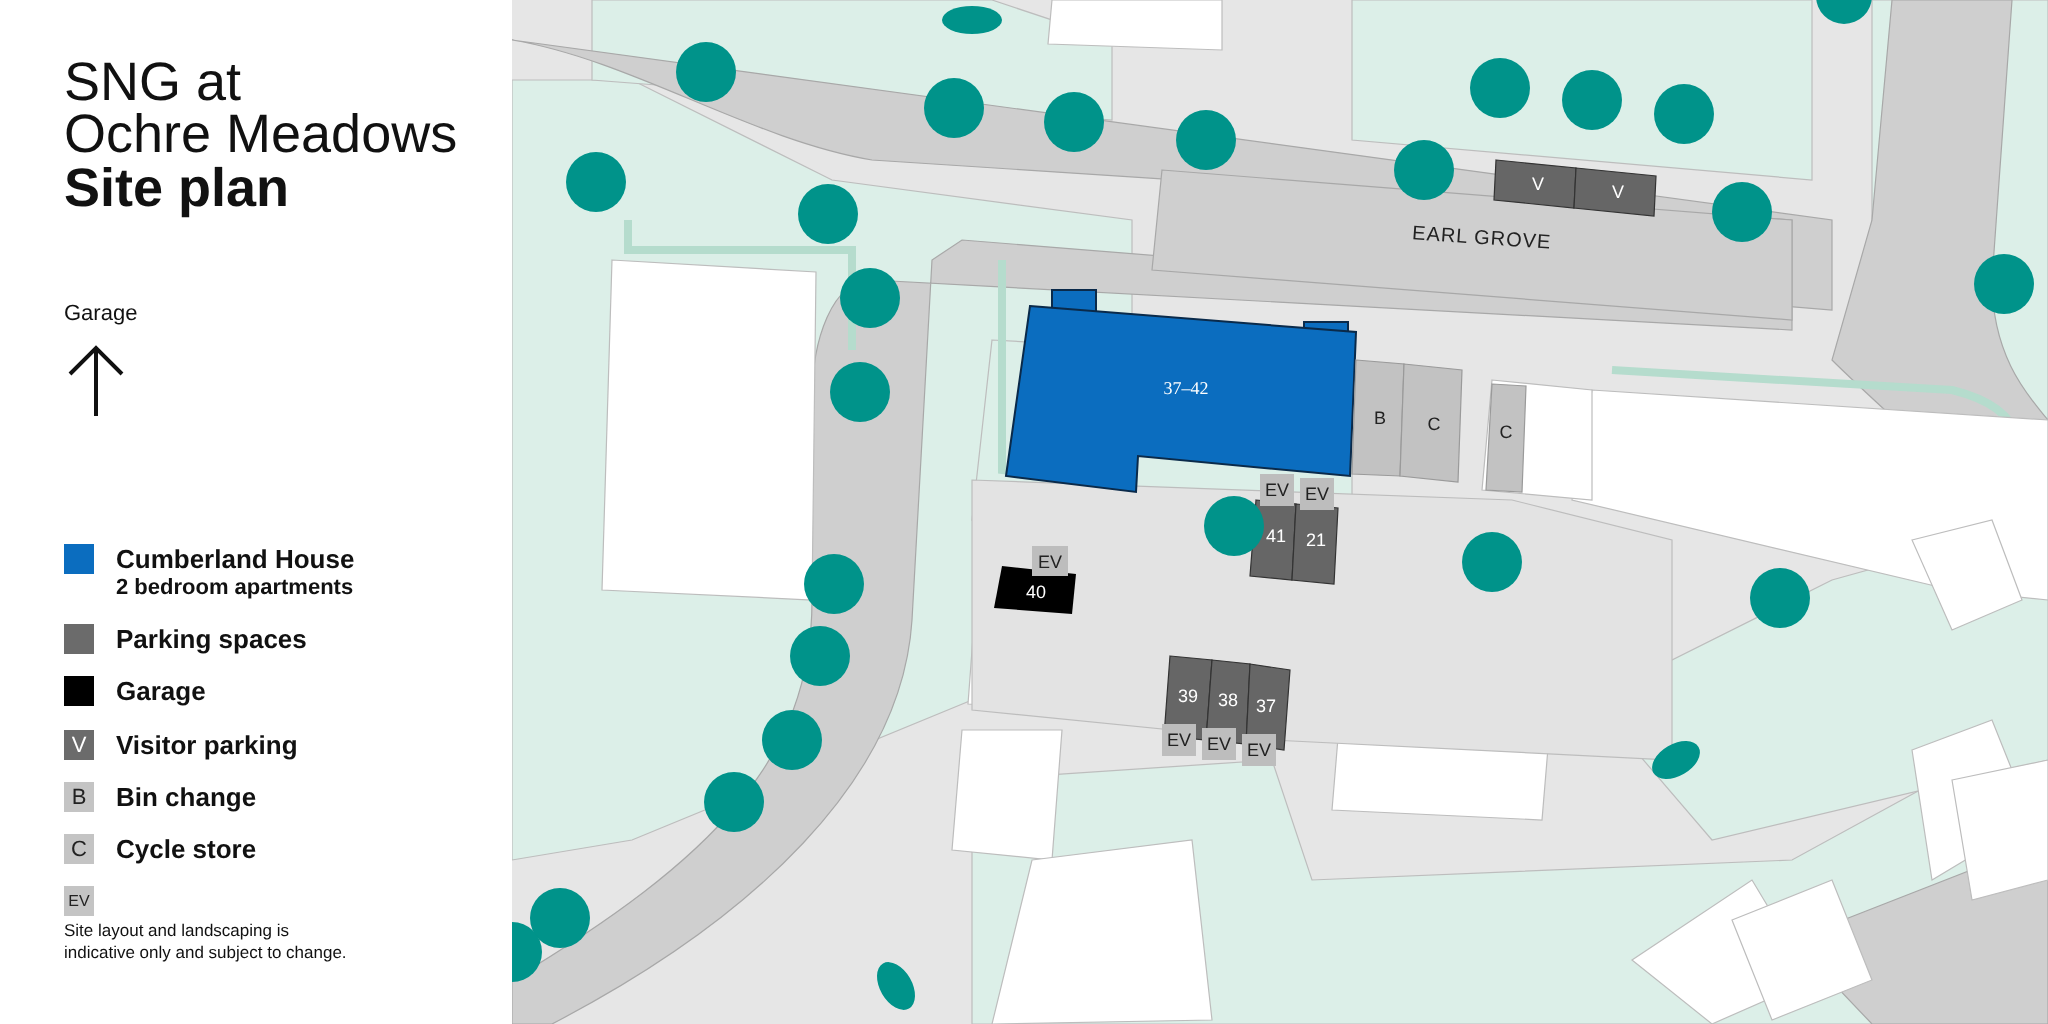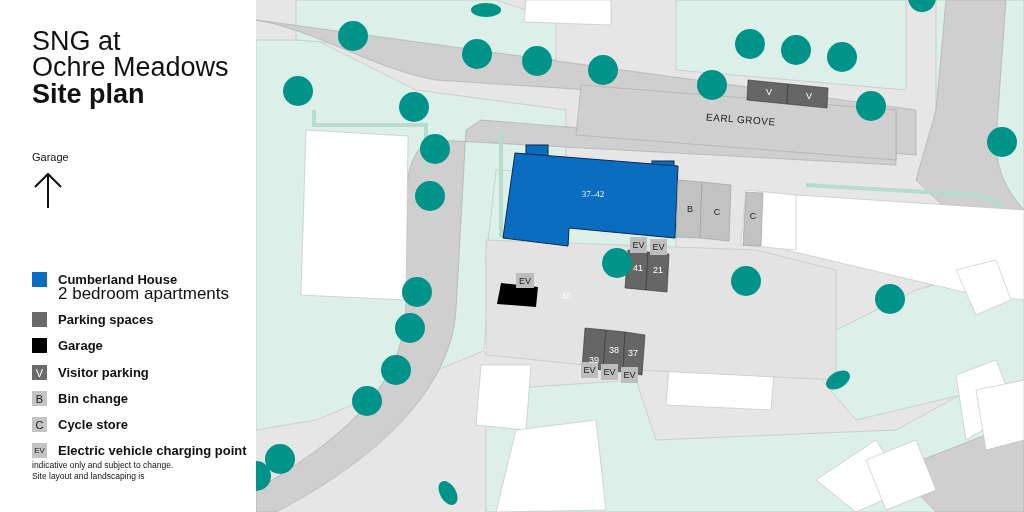--- a/index.html
+++ b/index.html
@@ -9,21 +9,21 @@
   .panel { position: absolute; left: 0; top: 0; width: 256px; height: 512px; background: #fff; }
   .title-line { position: absolute; left: 32px; font-size: 27px; line-height: 26px; font-weight: 400; color: #111; }
   .title-bold { font-weight: 700; }
   .north-label { position: absolute; left: 32px; top: 151px; font-size: 11px; color: #111; }
   .north-arrow { position: absolute; left: 32px; top: 172px; width: 32px; height: 38px; }
 
   .legend { position: absolute; left: 32px; top: 249px; width: 224px; }
   .legend-item { position: absolute; left: 0; display: flex; align-items: flex-start; margin-top: 23px; }
   .swatch { width: 15px; height: 15px; display: flex; align-items: center; justify-content: center; font-size: 11px; color: #fff; font-weight: 400; }
   .legend-text { margin-left: 11px; font-size: 13px; font-weight: 700; line-height: 15px; color: #111; white-space: nowrap; }
-  .legend-sub { display: block; font-weight: 400; font-size: 17px; line-height: 14px; }
+  .legend-sub { display: block; font-weight: 700; font-size: 11px; line-height: 14px; }
   .disclaimer { position: absolute; left: 32px; top: 460px; font-size: 8.5px; line-height: 11px; color: #111; width: 200px; }
 
   .map { position: absolute; left: 256px; top: 0; width: 768px; height: 512px; overflow: hidden; background: #e6e6e6; }
   .map svg { position: absolute; left: 0; top: 0; }
   .map-label { position: absolute; font-size: 9px; color: #fff; font-family: "Liberation Sans", sans-serif; text-align: center; }
   .street-name { position: absolute; font-size: 10px; color: #222; letter-spacing: 0.5px; transform: rotate(4deg); }
 </style>
 </head>
 <body>
 
@@ -61,27 +61,26 @@
     <div class="legend-item" style="top:119px">
       <div class="swatch" style="background:#c4c4c4;color:#222">B</div>
       <div class="legend-text">Bin change</div>
     </div>
     <div class="legend-item" style="top:145px">
       <div class="swatch" style="background:#c4c4c4;color:#222">C</div>
       <div class="legend-text">Cycle store</div>
     </div>
     <div class="legend-item" style="top:171px">
       <div class="swatch" style="background:#c4c4c4;color:#222;font-size:8px">EV</div>
-      <div class="legend-text">Electric vehicle charging point</div>
     </div>
   </div>
 
   <div class="disclaimer">
+    <div>Site layout and landscaping is</div>
     <div>indicative only and subject to change.</div>
-    <div>Site layout and landscaping is</div>
   </div>
 </div>
 
 <div class="map">
   <svg width="768" height="512" viewBox="0 0 768 512">
 
     <g fill="#dcefe8" stroke="#bdbdbd" stroke-width="0.6">
       <polygon points="0,40 60,40 160,90 310,110 310,300 230,350 60,420 0,430"></polygon>
       <polygon points="40,0 240,0 300,20 300,60 40,40"></polygon>
       <polygon points="420,0 650,0 650,90 420,70"></polygon>
@@ -199,22 +198,22 @@
 
   <div class="map-label" style="left:503px;top:87px;width:20px;">V</div>
   <div class="map-label" style="left:543px;top:91px;width:20px;">V</div>
   <div class="street-name" style="left:450px;top:114px;">EARL GROVE</div>
 
   <div class="map-label" style="left:373px;top:263px;width:18px;">41</div>
   <div class="map-label" style="left:393px;top:265px;width:18px;">21</div>
   <div class="map-label" style="left:374px;top:240px;width:17px;color:#222">EV</div>
   <div class="map-label" style="left:394px;top:242px;width:17px;color:#222">EV</div>
 
-  <div class="map-label" style="left:328px;top:343px;width:20px;margin-top:12px;">39</div>
+  <div class="map-label" style="left:328px;top:343px;width:20px;">39</div>
   <div class="map-label" style="left:348px;top:345px;width:20px;">38</div>
   <div class="map-label" style="left:367px;top:348px;width:20px;">37</div>
   <div class="map-label" style="left:325px;top:365px;width:17px;color:#222">EV</div>
   <div class="map-label" style="left:345px;top:367px;width:17px;color:#222">EV</div>
   <div class="map-label" style="left:365px;top:370px;width:17px;color:#222">EV</div>
 
-  <div class="map-label" style="left:250px;top:291px;width:24px;margin-left:48px;">40</div>
+  <div class="map-label" style="left:250px;top:291px;width:24px;">40</div>
   <div class="map-label" style="left:260px;top:276px;width:18px;color:#222">EV</div>
 </div>
 
 </body></html>

